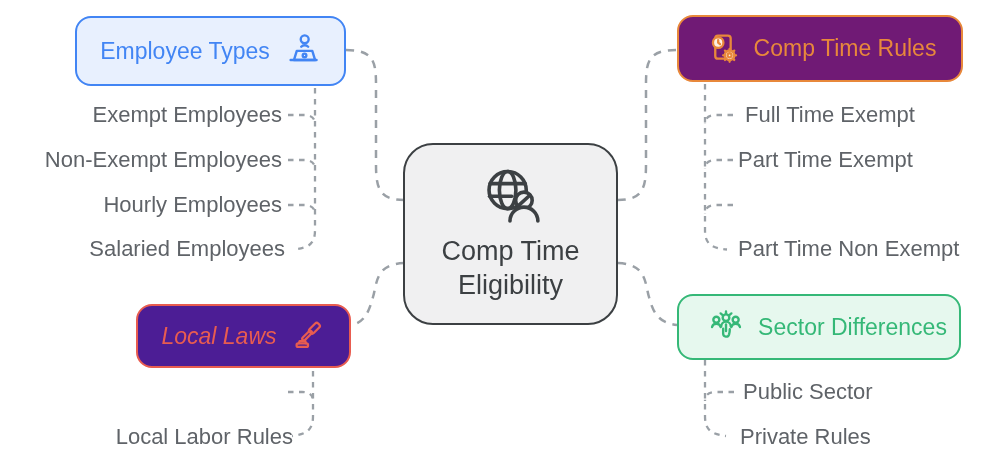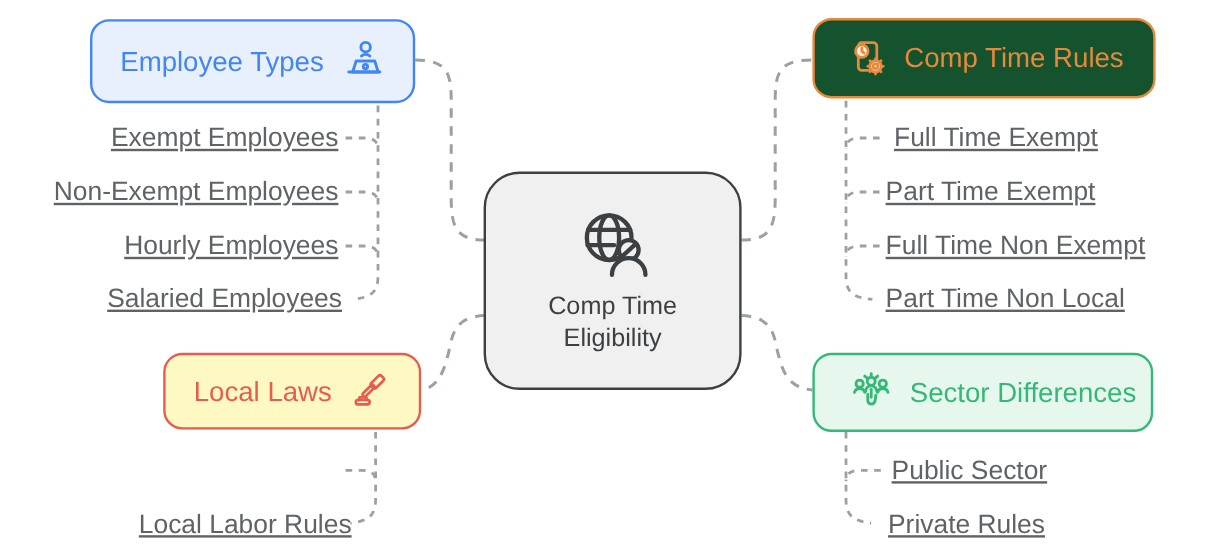--- a/index.html
+++ b/index.html
@@ -4,27 +4,27 @@
 <style>
   html,body{margin:0;padding:0;background:#ffffff;font-family:"Liberation Sans",sans-serif;}
   .canvas{position:relative;width:1005px;height:467px;background:#ffffff;overflow:hidden;}
   .connector-layer{position:absolute;left:0;top:0;width:1005px;height:467px;z-index:0;}
   .node{position:absolute;display:flex;align-items:center;justify-content:center;gap:13px;
         box-sizing:border-box;border-radius:16px;border:2.5px solid;z-index:2;}
   .node .branch-label{font-size:23px;font-weight:400;white-space:nowrap;}
   .icon{display:flex;align-items:center;justify-content:center;flex:0 0 auto;}
   
   .node-employee-types{left:75px;top:16px;width:271px;height:70px;border-color:#4285F4;background:#E8F0FE;color:#4285F4;}
-  .node-comp-time-rules{left:677px;top:15px;width:286px;height:67px;border-color:#E8883B;background:#14532d;color:#E8883B;}
-  .node-local-laws{left:136px;top:294px;width:215px;height:64px;border-color:#E85C50;background:#fef9c3;color:#E85C50;}
+  .node-comp-time-rules{left:677px;top:15px;width:286px;height:67px;border-color:#E8883B;background:#701a75;color:#E8883B;}
+  .node-local-laws{left:136px;top:304px;width:215px;height:64px;border-color:#E85C50;background:#4c1d95;color:#E85C50;font-style:italic;}
   .node-sector-differences{left:677px;top:294px;width:284px;height:66px;border-color:#35B877;background:#E6F8EE;color:#35B877;padding-left:16px;}
   .center-node{left:403px;top:143px;width:215px;height:182px;border-radius:30px;border-color:#3C4043;
                background:#F0F0F1;color:#3C4043;flex-direction:column;gap:8px;z-index:2;}
-  .center-label{font-size:21px;line-height:1.25;text-align:center;max-width:150px;color:#3C4043;}
-  .child{position:absolute;font-size:22px;color:#5F6368;white-space:nowrap;transform:translateY(-50%);z-index:2;text-decoration:underline;}
+  .center-label{font-size:27px;line-height:1.25;text-align:center;max-width:150px;color:#3C4043;}
+  .child{position:absolute;font-size:22px;color:#5F6368;white-space:nowrap;transform:translateY(-50%);z-index:2;}
   .child.r{text-align:right;}
 </style>
 </head>
 <body>
 
 <div class="canvas">
 
   <svg class="connector-layer" width="1005" height="467" viewBox="0 0 1005 467" fill="none">
     <g stroke="#9AA0A6" stroke-width="2.5" stroke-dasharray="8 7">
       <path d="M346 50 C373 50 376 61 376 84 L376 165 C376 189 380 200 404 200"></path>
@@ -122,21 +122,20 @@
     <span class="branch-label">Sector Differences</span>
   </div>
 
   <div class="child r" style="right:723px;top:115px">Exempt Employees</div>
   <div class="child r" style="right:723px;top:160px">Non-Exempt Employees</div>
   <div class="child r" style="right:723px;top:205px">Hourly Employees</div>
   <div class="child r" style="right:720px;top:249px">Salaried Employees</div>
 
   <div class="child" style="left:738px;top:160px">Part Time Exempt</div>
   <div class="child" style="left:745px;top:115px">Full Time Exempt</div>
-  <div class="child" style="left:738px;top:205px">Full Time Non Exempt</div>
-  <div class="child" style="left:738px;top:249px">Part Time Non Local</div>
+  <div class="child" style="left:738px;top:249px">Part Time Non Exempt</div>
 
   <div class="child r" style="right:712px;top:437px">Local Labor Rules</div>
 
   <div class="child" style="left:743px;top:392px">Public Sector</div>
   <div class="child" style="left:740px;top:437px">Private Rules</div>
 
 </div>
 
 </body></html>

